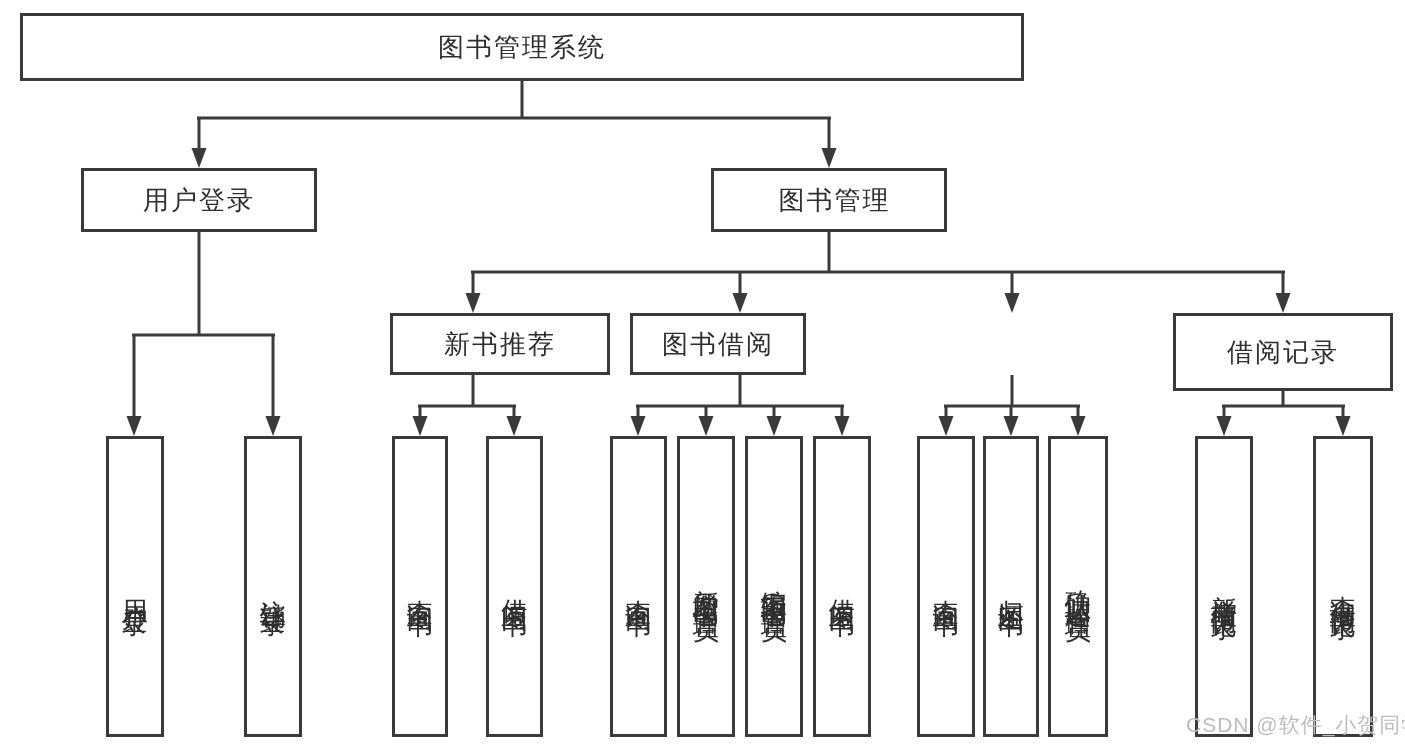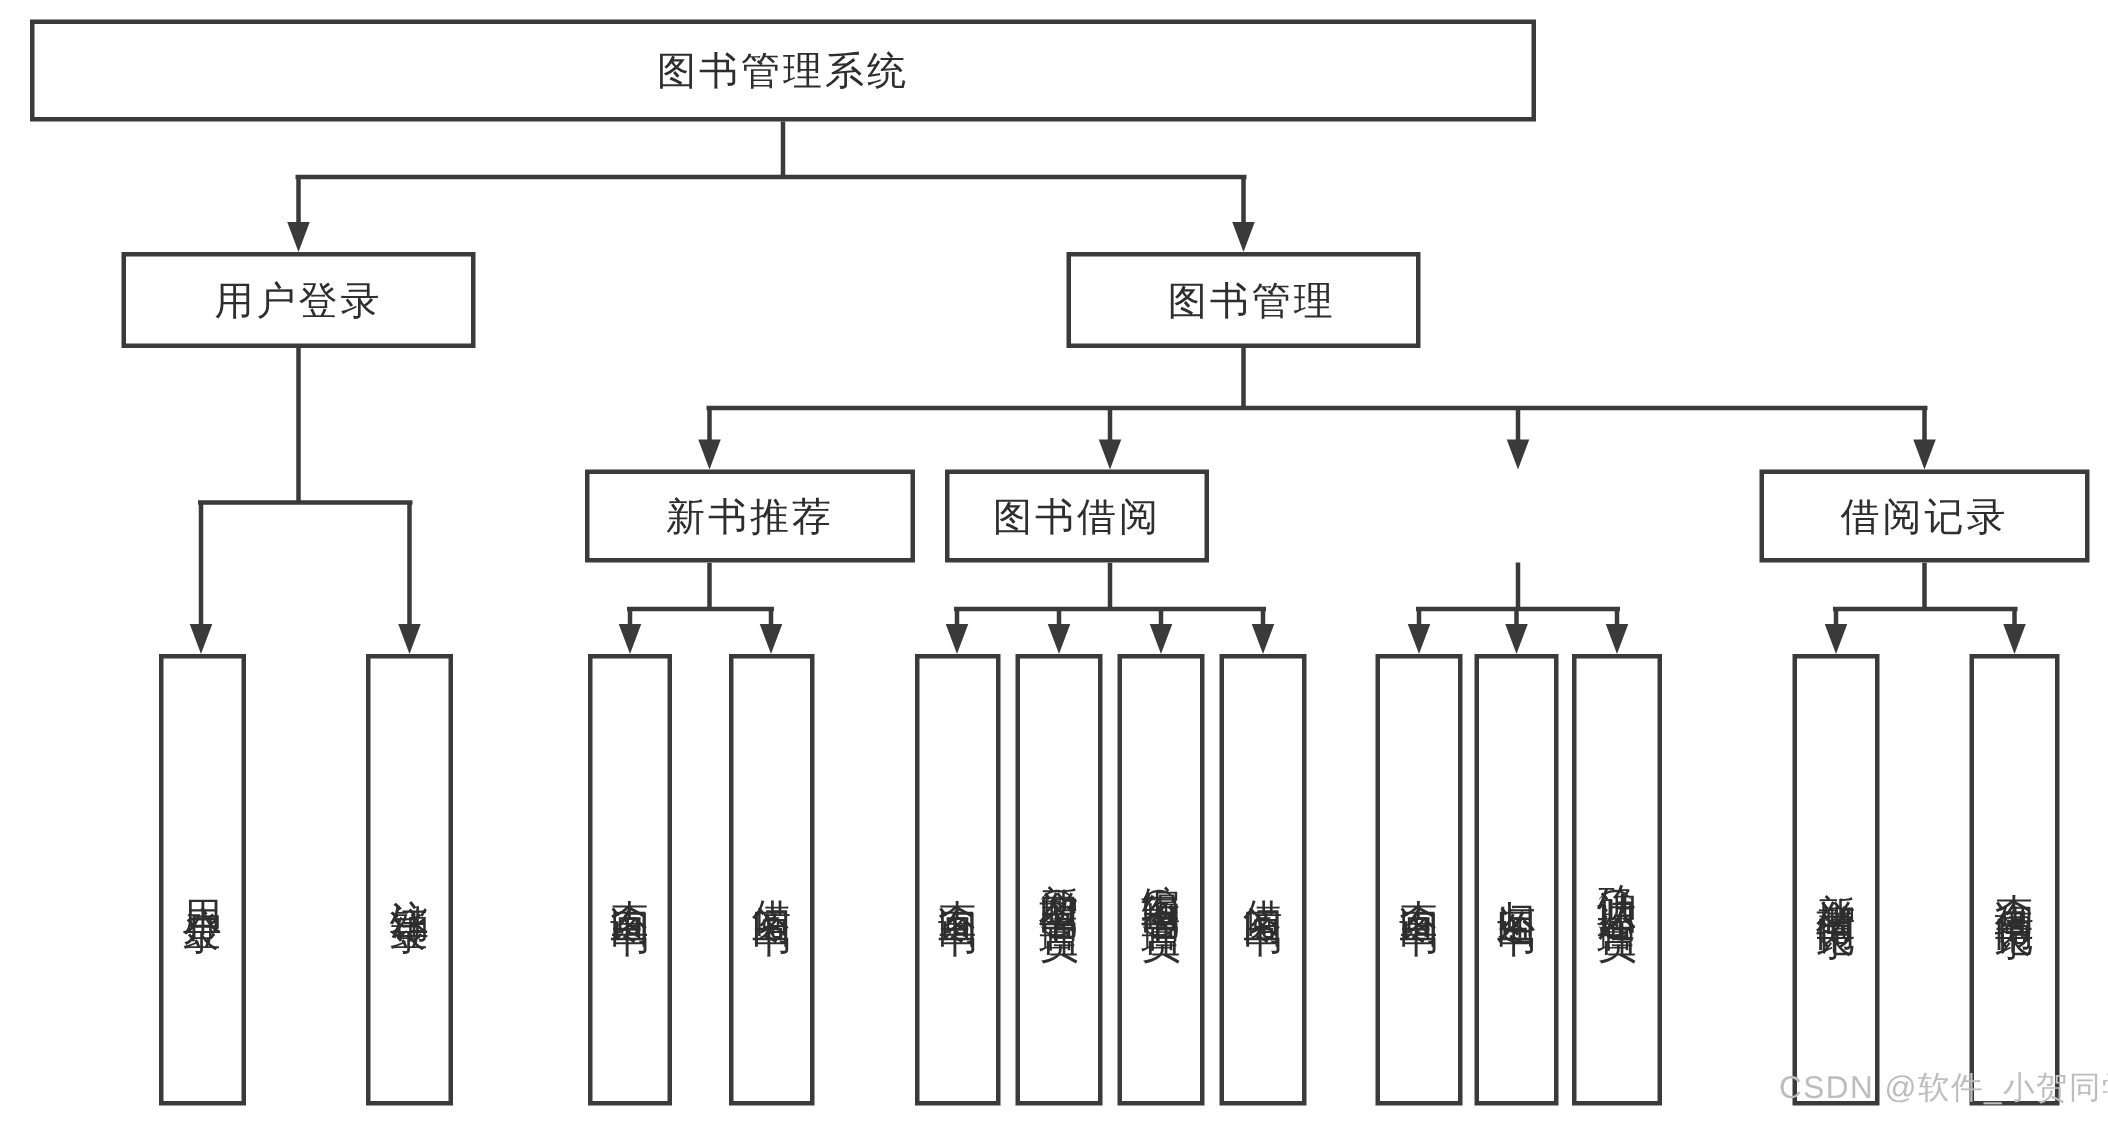--- a/index.html
+++ b/index.html
@@ -39,21 +39,21 @@
     line-height:1.1;
     white-space:nowrap;
   }
   
   .n-root{left:20px;top:13px;width:1004px;height:68px;}
   .n-l2a{left:81px;top:168px;width:236px;height:64px;}
   .n-l2b{left:711px;top:168px;width:236px;height:64px;padding-left:11px;}
   .n-l3a{left:363px;top:313px;width:220px;height:62px;margin-left:27px;}
   .n-l3b{left:630px;top:313px;width:176px;height:62px;}
   .n-l3c{left:902px;top:313px;width:220px;height:62px;}
-  .n-l3d{left:1173px;top:313px;width:220px;height:62px;}
+  .n-l3d{left:1173px;top:313px;width:220px;height:78px;}
   
   .leaf{top:436px;height:301px;}
   .n-a1{left:106px;width:58px;}
   .n-a2{left:244px;width:58px;}
   .n-b1{left:392px;width:56px;}
   .n-b2{left:486px;width:57px;}
   .n-c1{left:610px;width:57px;}
   .n-c2{left:677px;width:58px;}
   .n-c3{left:745px;width:58px;}
   .n-c4{left:813px;width:58px;}

